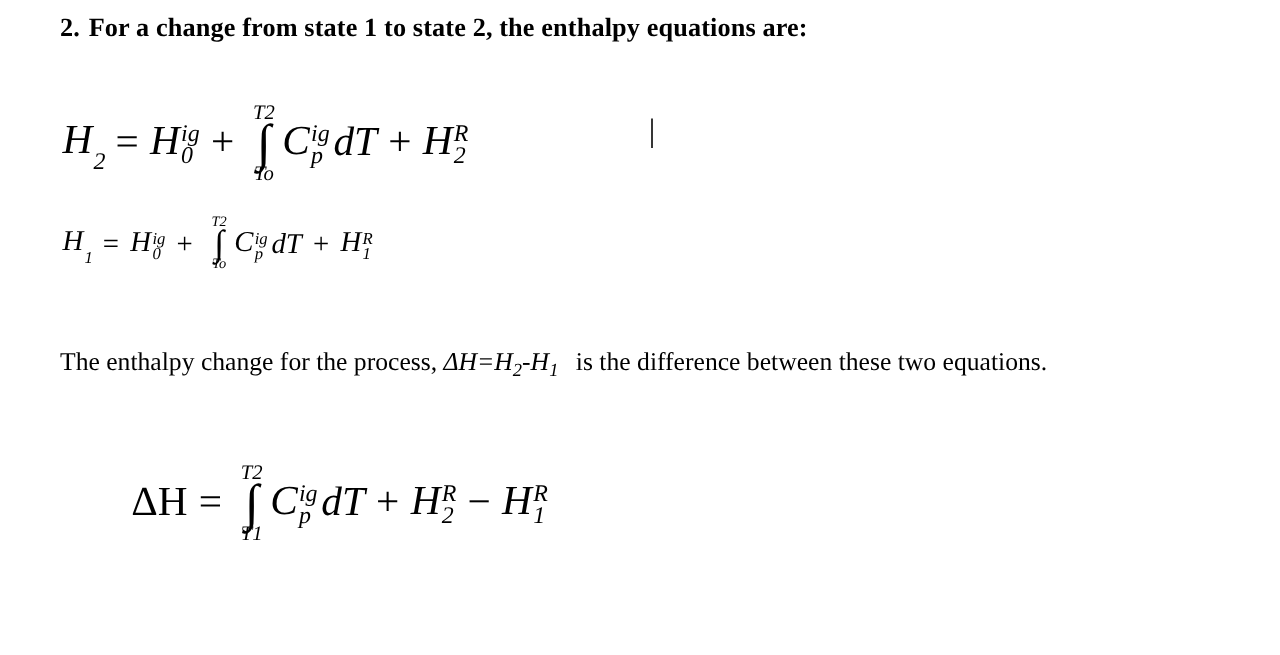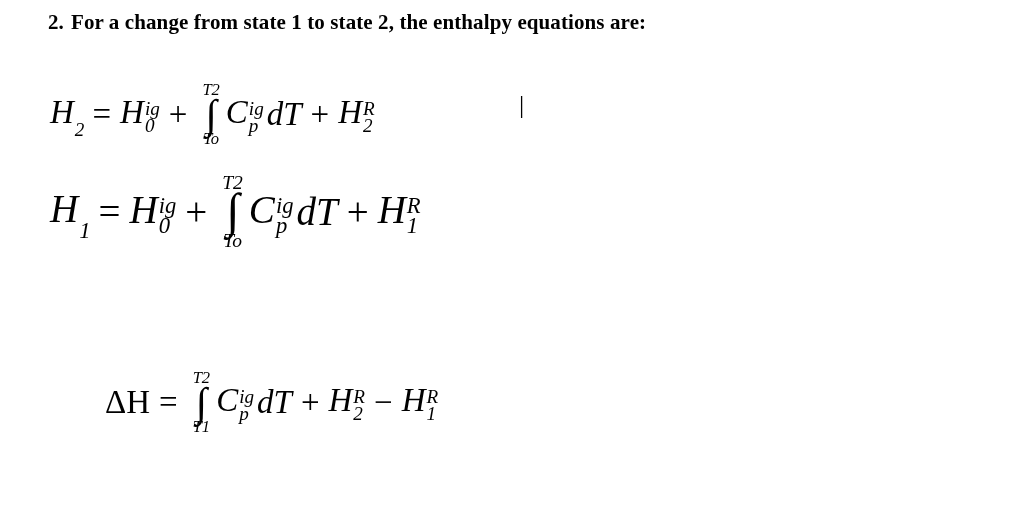--- a/index.html
+++ b/index.html
@@ -102,21 +102,21 @@
   .eq1 {
     position: absolute;
     left: 50px;
     top: 72px;
     font-size: 33px;
   }
   .eq2 {
     position: absolute;
     left: 50px;
     top: 163px;
-    font-size: 39px;
+    font-size: 23px;
   }
   .eq3 {
     position: absolute;
     left: 105px;
     top: 360px;
     font-size: 33px;
   }
   .cursor-bar {
     position: absolute;
     left: 519px;
@@ -201,20 +201,23 @@
           <span class="s-dn">p</span>
         </span></span>
     <span style="margin-left:3px;">dT</span>
     <span class="op">+</span>
     <span class="var"><span>H</span><span class="subsup">
           <span class="s-up">R</span>
           <span class="s-dn">1</span>
         </span></span>
   </div>
 
+  <div class="para para-1">
+    <span>The enthalpy change for the process, </span><span class="it"><span>ΔH=H</span><span class="sb">2</span><span>-H</span><span class="sb">1</span></span><span class="gap"></span><span>is the difference between these two equations.</span>
+  </div>
 
   <div class="math eq3">
     <span class="var"><span style="font-style:normal;">ΔH</span></span>
     <span class="op">=</span>
     <span class="integral">
       <span class="lim lim-top"><span>T2</span></span>
       <span class="sign">∫</span>
       <span class="lim lim-bot"><span>T1</span></span>
     </span>
     <span class="var"><span>C</span><span class="subsup">

